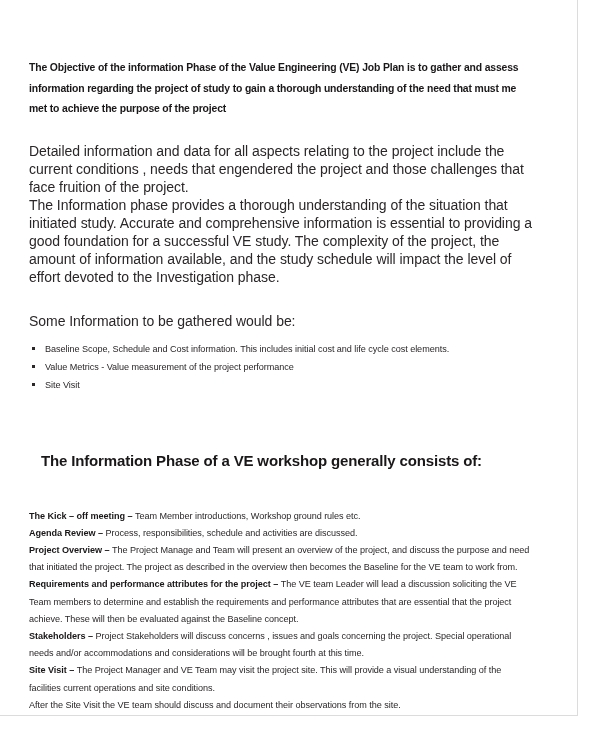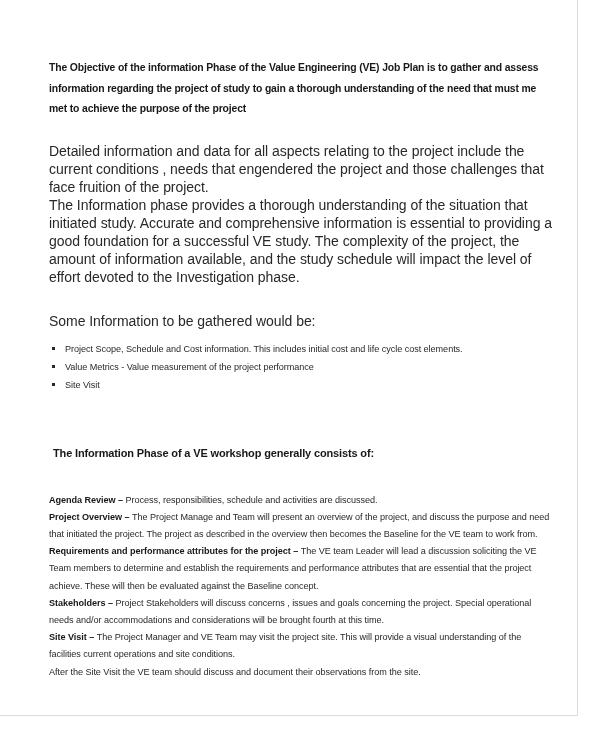--- a/index.html
+++ b/index.html
@@ -19,21 +19,21 @@
     width: 578px;
     height: 716px;
     margin: 0;
     background: #ffffff;
     border-right: 1px solid #dcdcdc;
     border-bottom: 1px solid #dcdcdc;
     box-sizing: border-box;
   }
   .content {
     position: absolute;
-    left: 49px;
+    left: 29px;
     top: 58px;
     width: 505px;
   }
 
   
   .obj-heading {
     font-size: 10.4px;
     font-weight: bold;
     line-height: 20.5px;
     letter-spacing: -0.15px;
@@ -72,25 +72,25 @@
     position: absolute;
     left: 3px;
     top: 7px;
     width: 3.2px;
     height: 3.2px;
     background: #2b2728;
   }
 
   
   .sec-heading {
-    font-size: 11px;
+    font-size: 15px;
     font-weight: bold;
     line-height: 18px;
     letter-spacing: -0.15px;
-    margin: 4px;
+    margin: 12px;
     color: #1a1718;
   }
 
   
   .deflist { margin: 0; padding: 0; }
   .defrow {
     font-size: 9.1px;
     line-height: 17.2px;
     letter-spacing: -0.05px;
     margin: 0;
@@ -117,21 +117,21 @@
 
     <div class="gap-26"></div>
 
     <p class="para">Some Information to be gathered would be:</p>
 
     <div class="gap-10"></div>
 
     <ul class="bullets">
       <li>
         <span class="sq"></span>
-        <span>Project Scope, Schedule and Cost information.  This includes  initial cost and life cycle cost elements.</span>
+        <span>Baseline Scope, Schedule and Cost information.  This includes  initial cost and life cycle cost elements.</span>
       </li>
       <li>
         <span class="sq"></span>
         <span>Value Metrics - Value  measurement of the project performance</span>
       </li>
       <li>
         <span class="sq"></span>
         <span>Site Visit</span>
       </li>
     </ul>
@@ -140,20 +140,23 @@
 
 
     <div class="gap-20"></div>
 
     <p class="sec-heading">The Information Phase of a VE workshop generally consists of:</p>
 
     <div class="gap-26"></div>
 
     <div class="deflist">
       <p class="defrow">
+        <span class="lead">The Kick – off meeting – </span><span>Team Member introductions, Workshop ground rules etc.</span>
+      </p>
+      <p class="defrow">
         <span class="lead">Agenda Review – </span><span>Process, responsibilities, schedule and activities are discussed.</span>
       </p>
       <p class="defrow">
         <span class="lead">Project Overview – </span><span>The Project Manage and Team will present an overview of the project, and discuss the purpose and need that initiated the project. The project as described in the overview then becomes the Baseline for the VE team to work from.</span>
       </p>
       <p class="defrow">
         <span class="lead">Requirements and performance attributes for the project – </span><span>The VE team Leader will lead a discussion soliciting the VE Team members to determine and establish  the  requirements and performance attributes that are essential that the project achieve.  These will then be evaluated against the Baseline concept.</span>
       </p>
       <p class="defrow">
         <span class="lead">Stakeholders – </span><span>Project Stakeholders will discuss concerns , issues and goals  concerning the project.  Special operational needs and/or accommodations and considerations  will be brought fourth at this time.</span>

